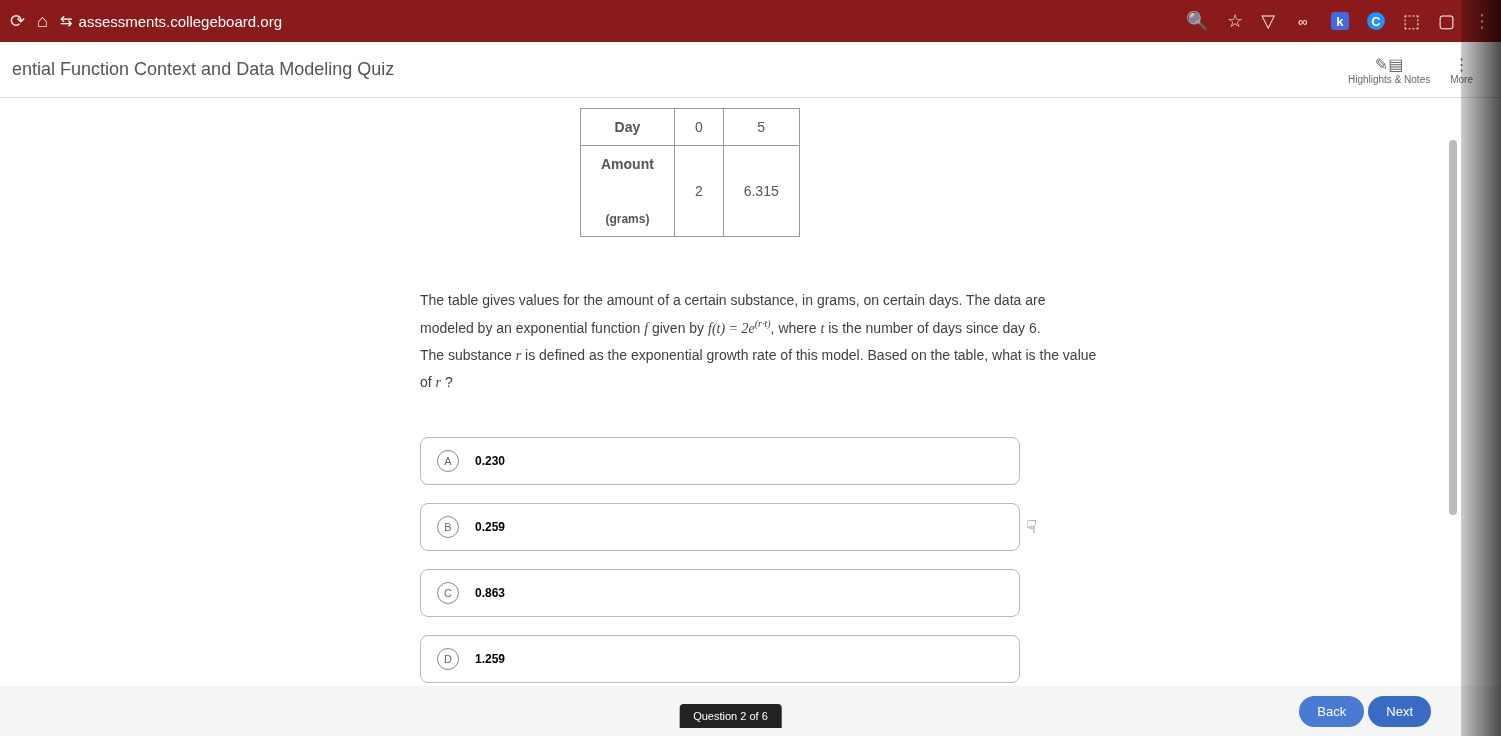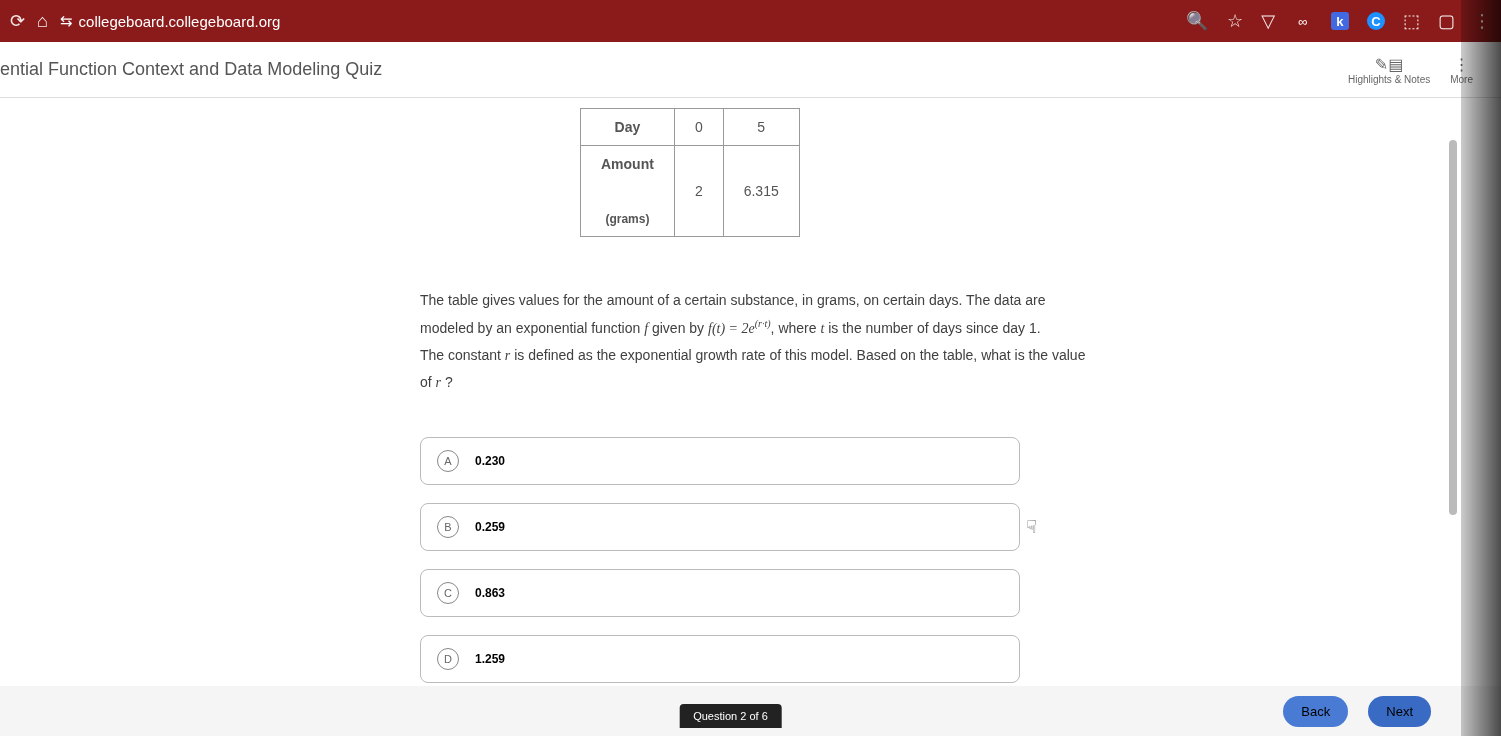--- a/index.html
+++ b/index.html
@@ -52,21 +52,21 @@
     }
     .ext-k { background: #4169e1; border-radius: 3px; width: 18px; height: 18px; font-weight: bold; }
     .ext-c { background: #1e90ff; border-radius: 50%; width: 18px; height: 18px; font-weight: bold; }
     
     
     .quiz-header {
       background: #fff;
       height: 56px;
       display: flex;
       align-items: center;
-      padding: 0 8px 0 0;
+      padding: 0 8px 0 12px;
       border-bottom: 1px solid #ddd;
       justify-content: space-between;
     }
     .quiz-title {
       font-size: 18px;
       color: #555;
       font-weight: 500;
     }
     .quiz-header-right {
       margin-left: auto;
@@ -173,39 +173,39 @@
     
     .footer-nav {
       position: absolute;
       bottom: 0;
       left: 0;
       right: 40px;
       height: 50px;
       display: flex;
       align-items: center;
       justify-content: flex-end;
-      gap: 20px;
+      gap: 4px;
       padding: 0 30px;
     }
     .footer-center-pill {
       position: absolute;
       left: 50%;
       transform: translateX(-50%);
       bottom: 8px;
       background: #222;
       color: #fff;
       font-size: 11px;
       padding: 6px 14px;
       border-radius: 4px 4px 0 0;
     }
     .nav-btn {
       padding: 8px 18px;
       border-radius: 18px;
       font-size: 13px;
-      color: #000000;
+      color: #ffffff;
       border: none;
       cursor: pointer;
     }
     .nav-back { background: #4a7bd4; }
     .nav-next { background: #3a6bc4; }
     
     
     .right-edge {
       position: absolute;
       right: 0; top: 0; bottom: 0;
@@ -230,21 +230,21 @@
     }
   </style>
 </head>
 <body>
 
 <div class="browser-bar">
   <span class="browser-nav-icon">⟳</span>
   <span class="browser-nav-icon">⌂</span>
   <div class="url-bar">
     <span>⇆</span>
-    <span class="url-domain">collegeboard.collegeboard.org</span>
+    <span class="url-domain">assessments.collegeboard.org</span>
   </div>
   <div class="browser-right">
     <span class="browser-nav-icon">🔍</span>
     <span class="browser-nav-icon">☆</span>
     <span class="browser-nav-icon">▽</span>
     <span class="ext-icon">∞</span>
     <span class="ext-icon ext-k">k</span>
     <span class="ext-icon ext-c">C</span>
     <span class="browser-nav-icon">⬚</span>
     <span class="browser-nav-icon">▢</span>
@@ -283,22 +283,22 @@
         </div>
       </th>
       <td>2</td>
       <td>6.315</td>
     </tr>
   </tbody>
     </table>
 
   <div class="question-text">
     <span>The table gives values for the amount of a certain substance, in grams, on certain days. The data are</span><br>
-    <span>modeled by an exponential function </span><span class="math-f">f</span><span> given by </span><span class="math-expr">f(t) = 2e</span><span class="sup math-expr">(r·t)</span><span>, where </span><span class="math-f">t</span><span> is the number of days since day 1.</span><br>
-    <span>The constant </span><span class="math-f">r</span><span> is defined as the exponential growth rate of this model. Based on the table, what is the value</span><br>
+    <span>modeled by an exponential function </span><span class="math-f">f</span><span> given by </span><span class="math-expr">f(t) = 2e</span><span class="sup math-expr">(r·t)</span><span>, where </span><span class="math-f">t</span><span> is the number of days since day 6.</span><br>
+    <span>The substance </span><span class="math-f">r</span><span> is defined as the exponential growth rate of this model. Based on the table, what is the value</span><br>
     <span>of </span><span class="math-f">r</span><span> ?</span>
   </div>
 
   <div class="choices">
     <div class="choice">
       <div class="choice-letter">A</div>
       <div class="choice-text">0.230</div>
     </div>
     <div class="choice">
       <div class="choice-letter">B</div>

